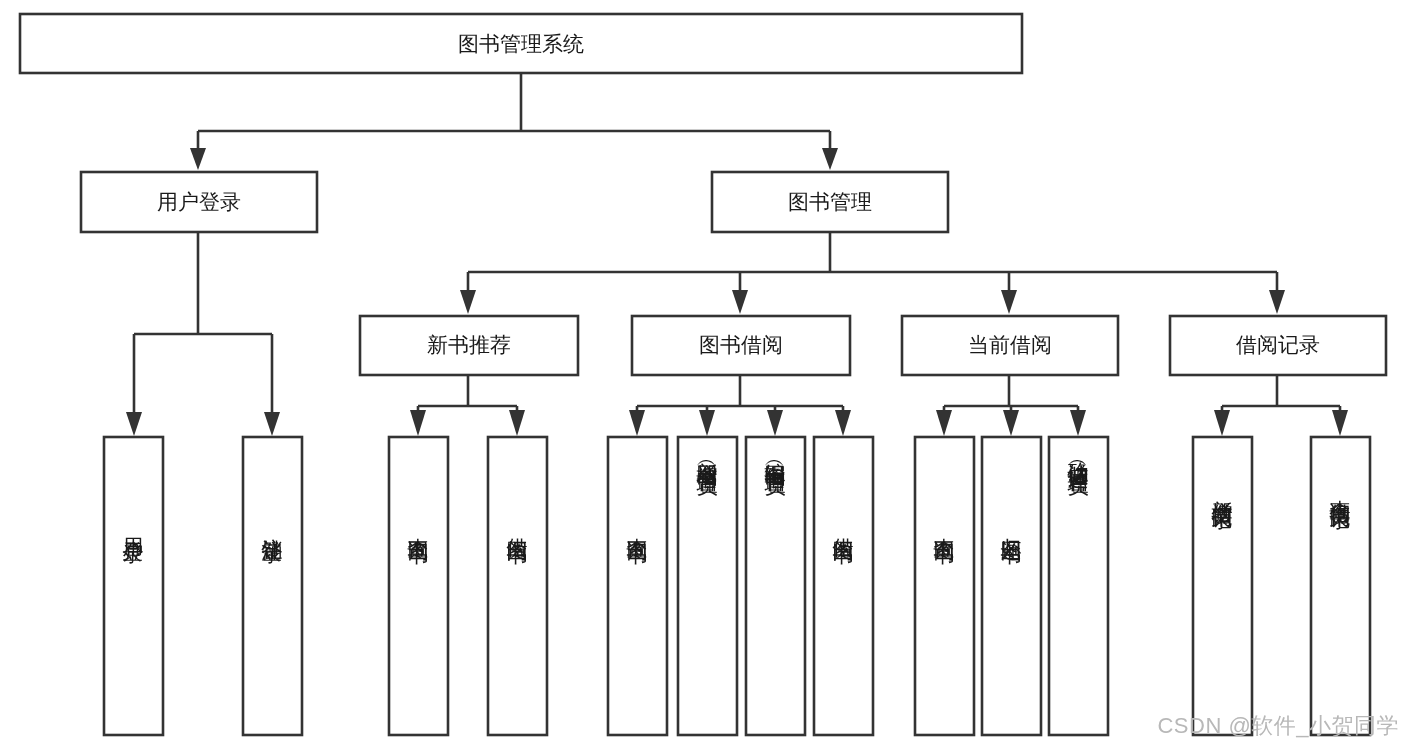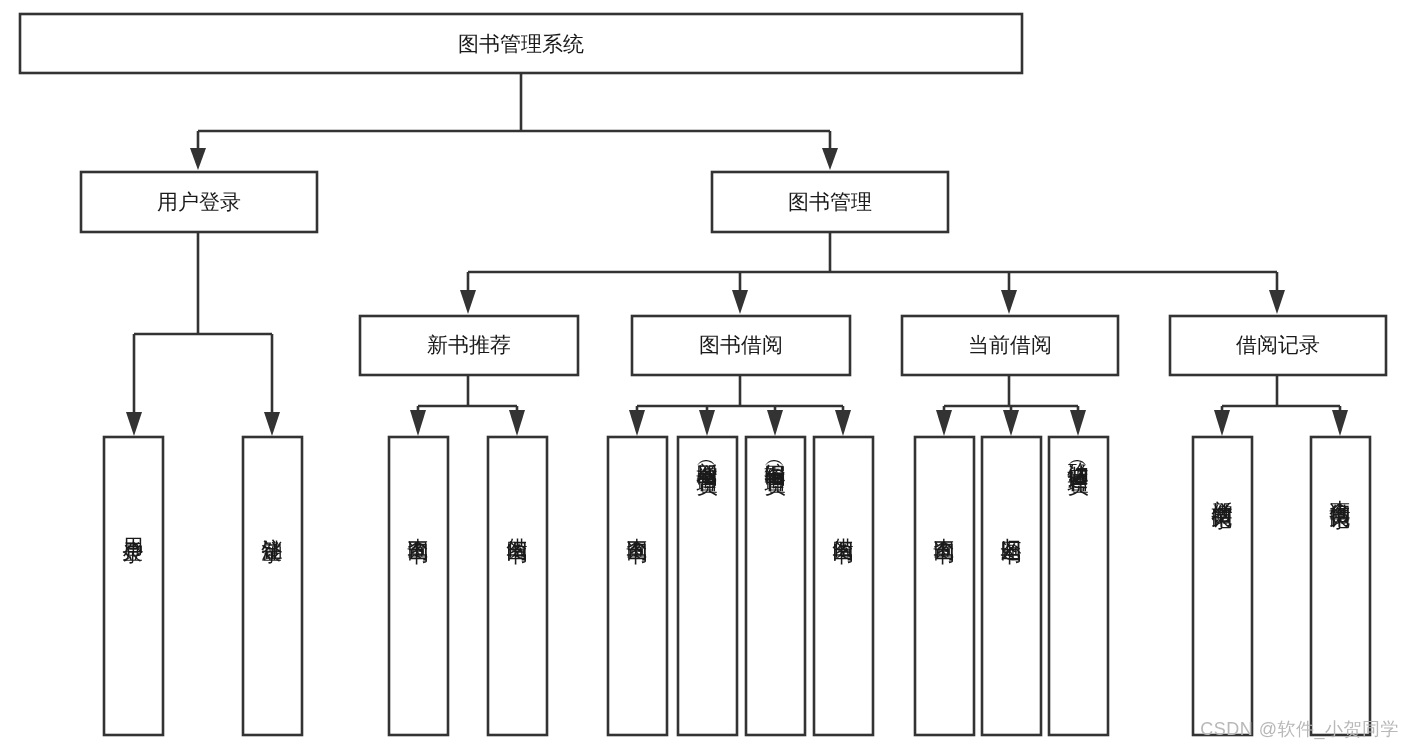--- a/index.html
+++ b/index.html
@@ -62,21 +62,21 @@
     line-height: 1.0;
     color: #1a1a1a;
     letter-spacing: 2px;
     white-space: nowrap;
   }
   #watermark {
     position: absolute;
     right: 6px;
     bottom: 6px;
     font-family: "Liberation Sans", "DejaVu Sans", sans-serif;
-    font-size: 18px;
+    font-size: 22px;
     color: #b8b8b8;
     letter-spacing: 0.5px;
     white-space: nowrap;
   }
 </style>
 </head>
 <body>
 
 <div id="diagram-root">
 

